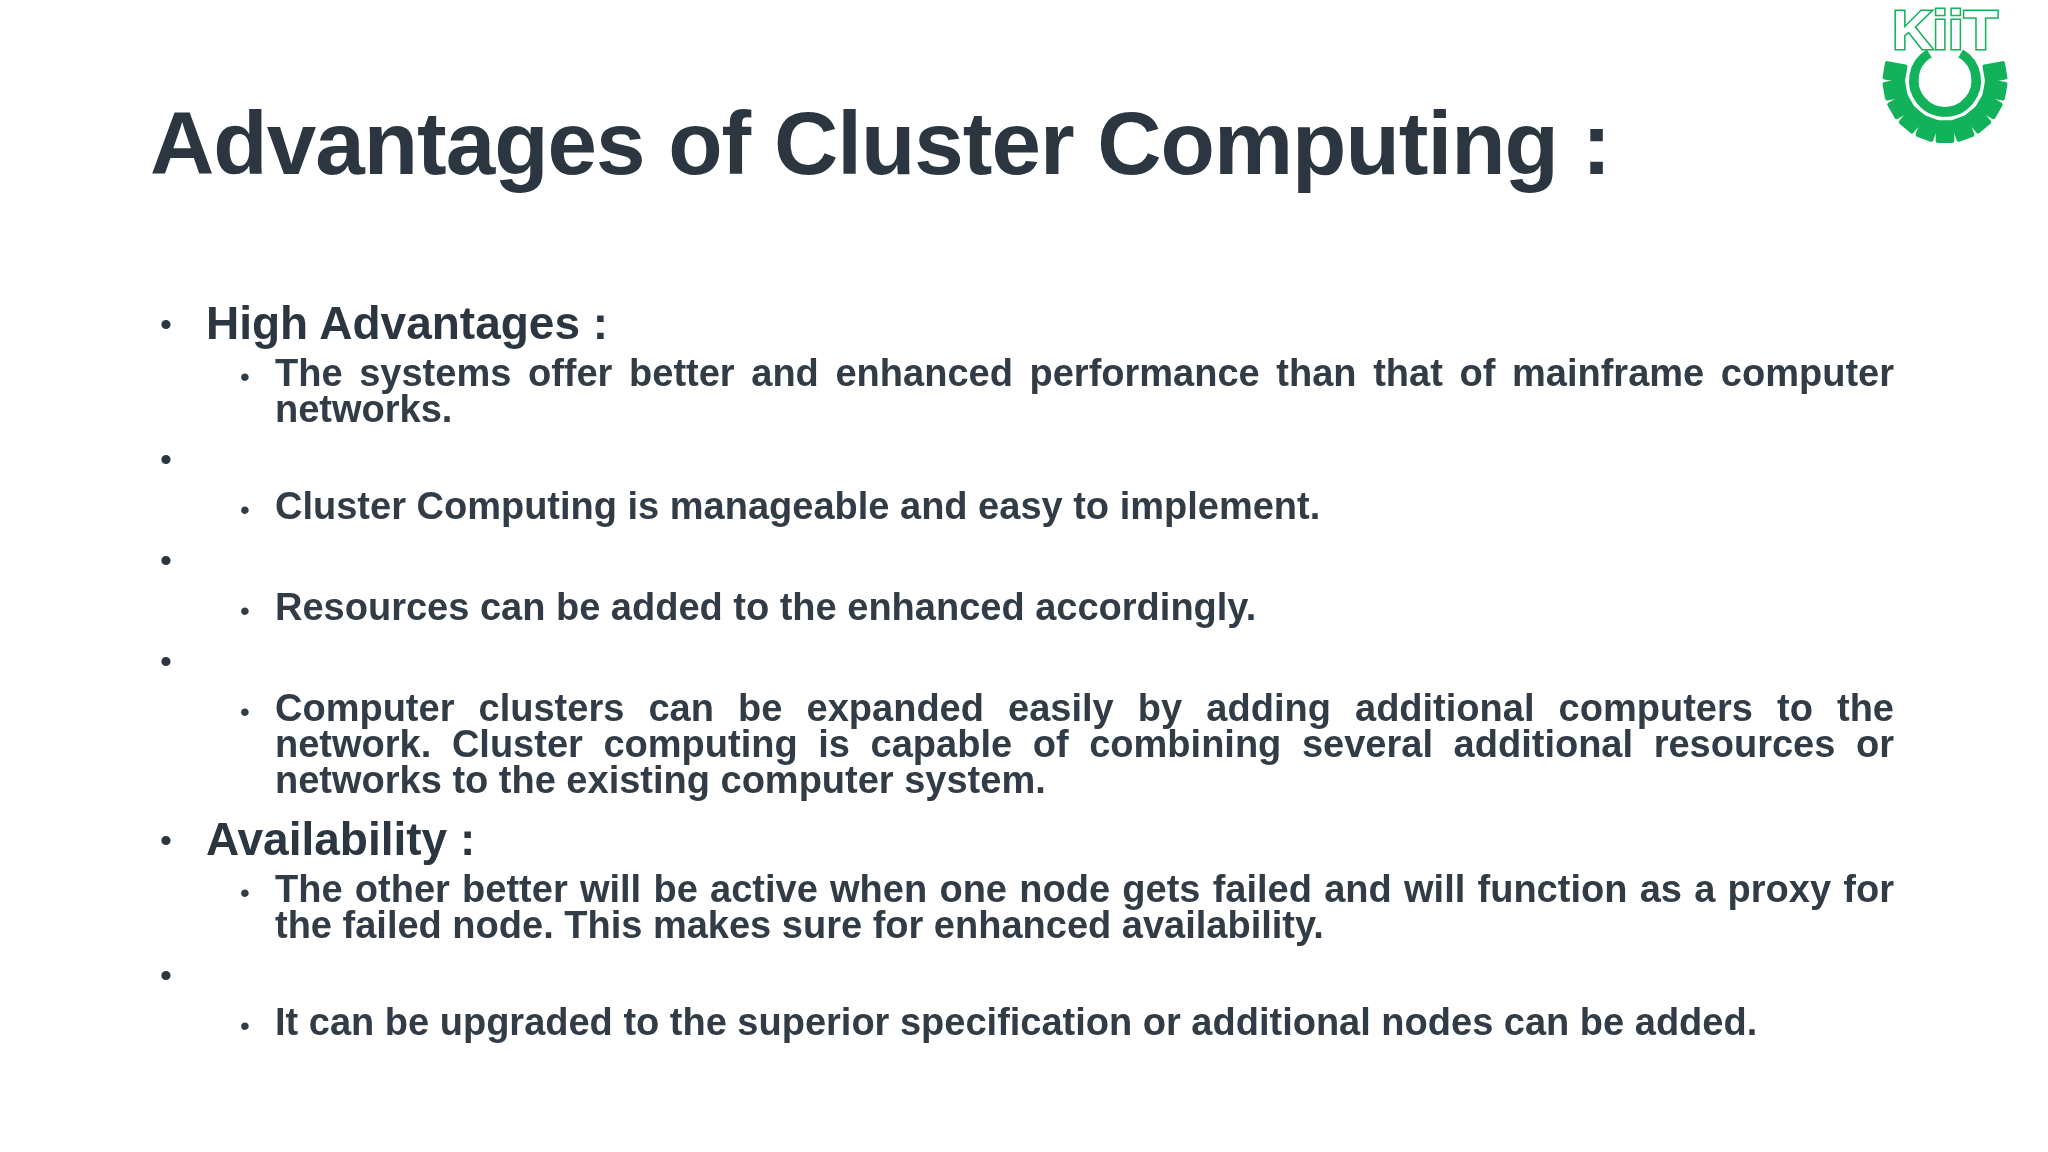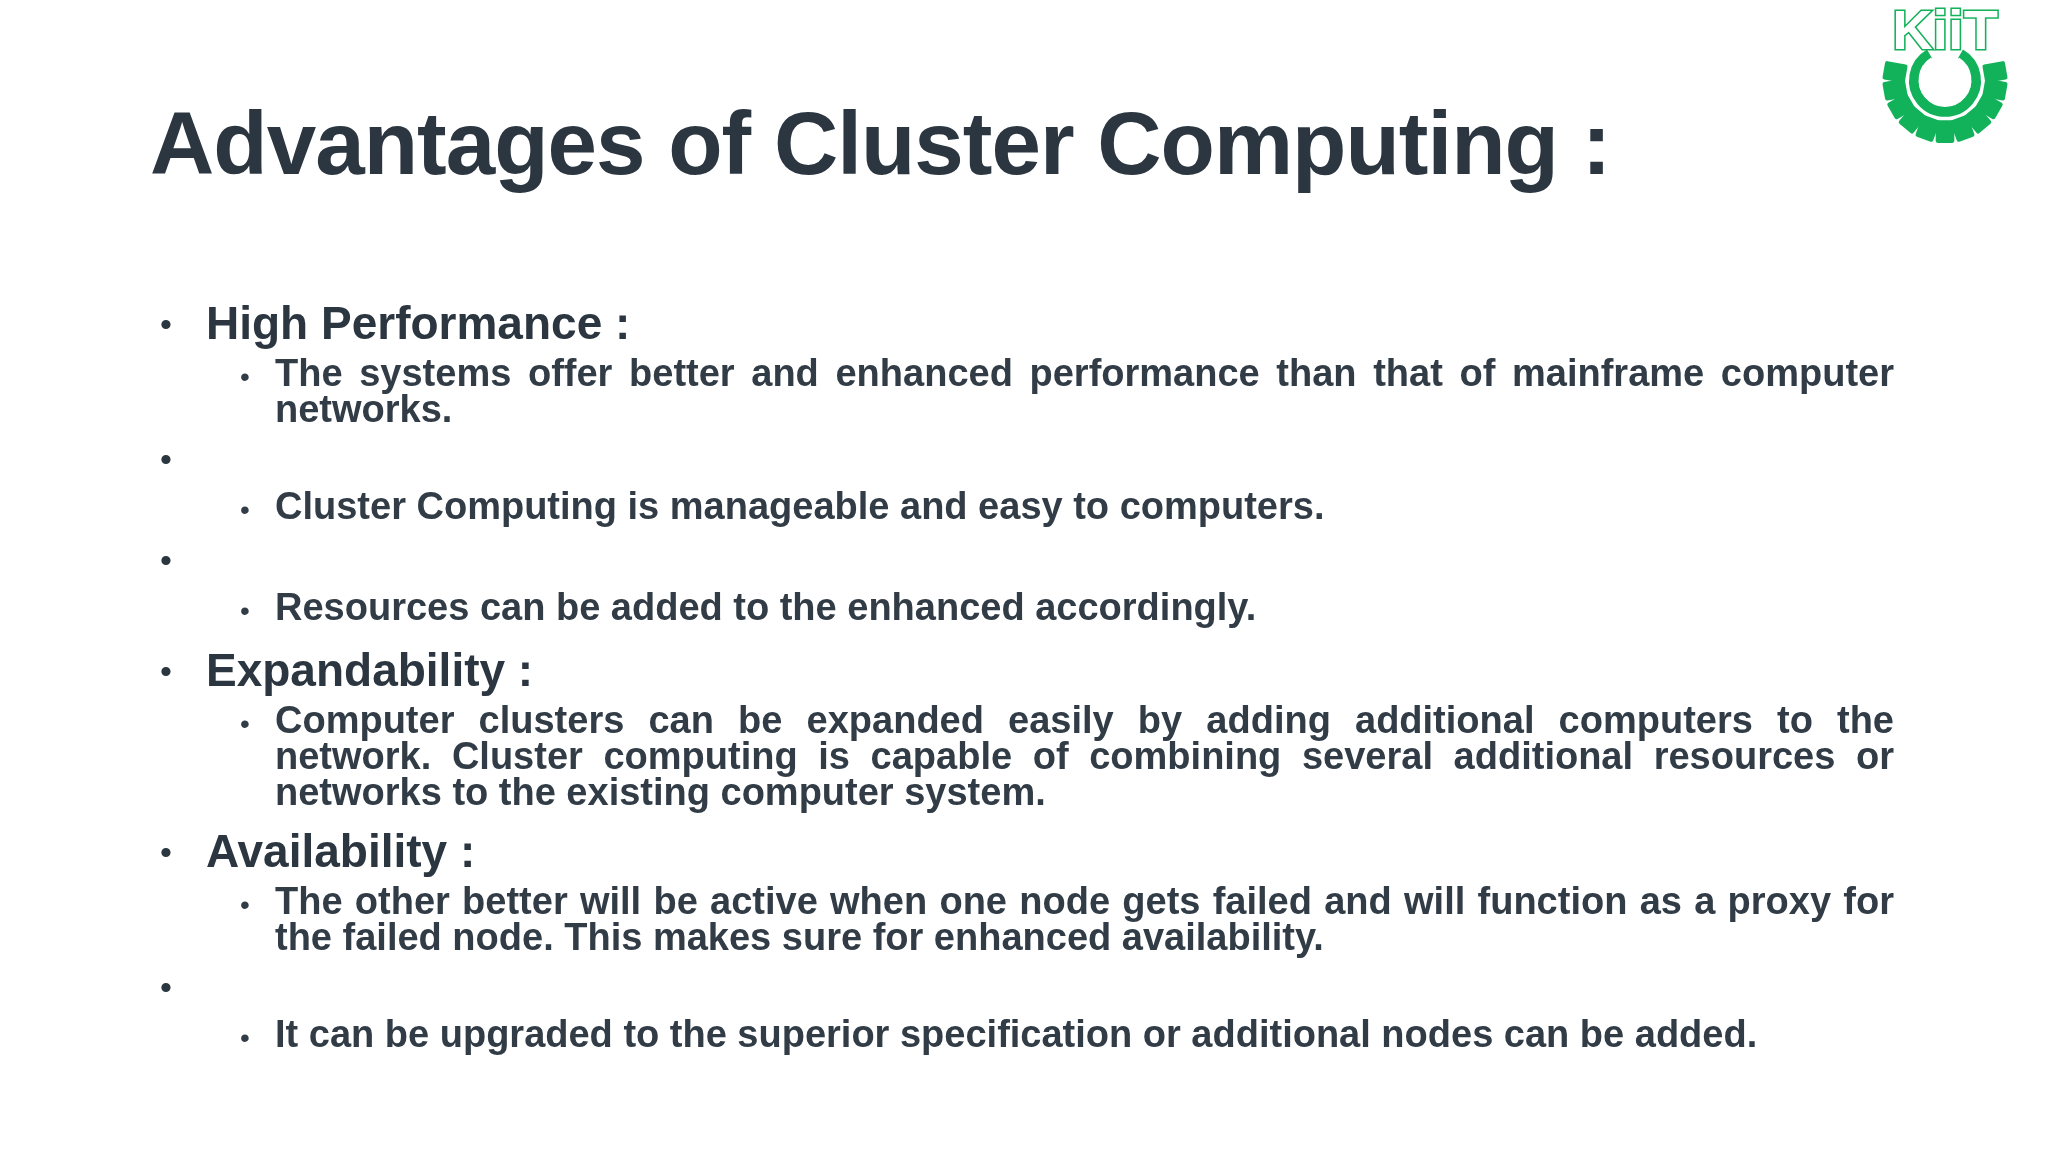--- a/index.html
+++ b/index.html
@@ -102,52 +102,51 @@
     <path d="M 103 57 A 24 24 0 1 1 77 57" fill="none" stroke="#ffffff" stroke-width="3"></path>
 
     <text x="90" y="47" text-anchor="middle" font-family="Liberation Sans, DejaVu Sans, sans-serif" font-size="54" font-weight="bold" fill="#ffffff" stroke="#12b25a" stroke-width="3" paint-order="stroke">KiiT</text>
   </svg>
 
   <div class="content">
 
     <div class="section">
       <div class="h-row">
         <span class="h-bullet">•</span>
-        <span>High Performance :</span>
+        <span>High Advantages :</span>
       </div>
       <div class="b-row">
         <span class="b-bullet">•</span>
         <span class="b-text">The systems offer better and enhanced performance than that of mainframe computer networks.</span>
       </div>
     </div>
 
     <div class="section">
       <div class="h-row">
         <span class="h-bullet">•</span>
       </div>
       <div class="b-row">
         <span class="b-bullet">•</span>
-        <span class="b-text">Cluster Computing is manageable and easy to computers.</span>
+        <span class="b-text">Cluster Computing is manageable and easy to implement.</span>
       </div>
     </div>
 
     <div class="section">
       <div class="h-row">
         <span class="h-bullet">•</span>
       </div>
       <div class="b-row">
         <span class="b-bullet">•</span>
         <span class="b-text">Resources can be added to the enhanced accordingly.</span>
       </div>
     </div>
 
     <div class="section">
       <div class="h-row">
         <span class="h-bullet">•</span>
-        <span>Expandability :</span>
       </div>
       <div class="b-row">
         <span class="b-bullet">•</span>
         <span class="b-text">Computer clusters can be expanded easily by adding additional computers to the network. Cluster computing is capable of combining several additional resources or networks to the existing computer system.</span>
       </div>
     </div>
 
     <div class="section">
       <div class="h-row">
         <span class="h-bullet">•</span>

